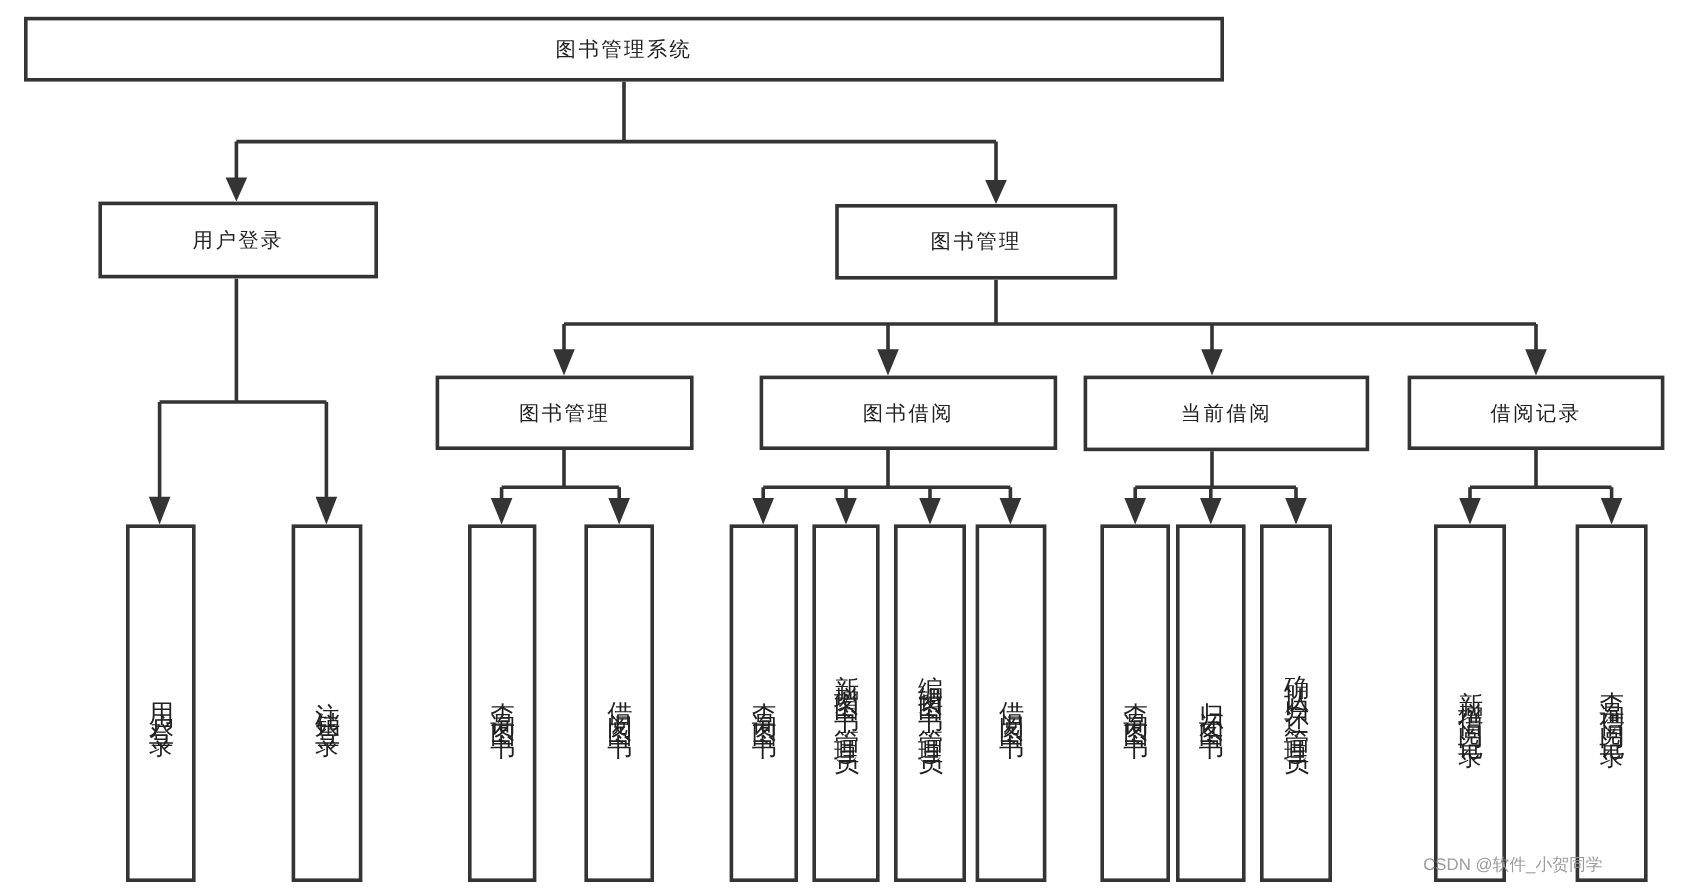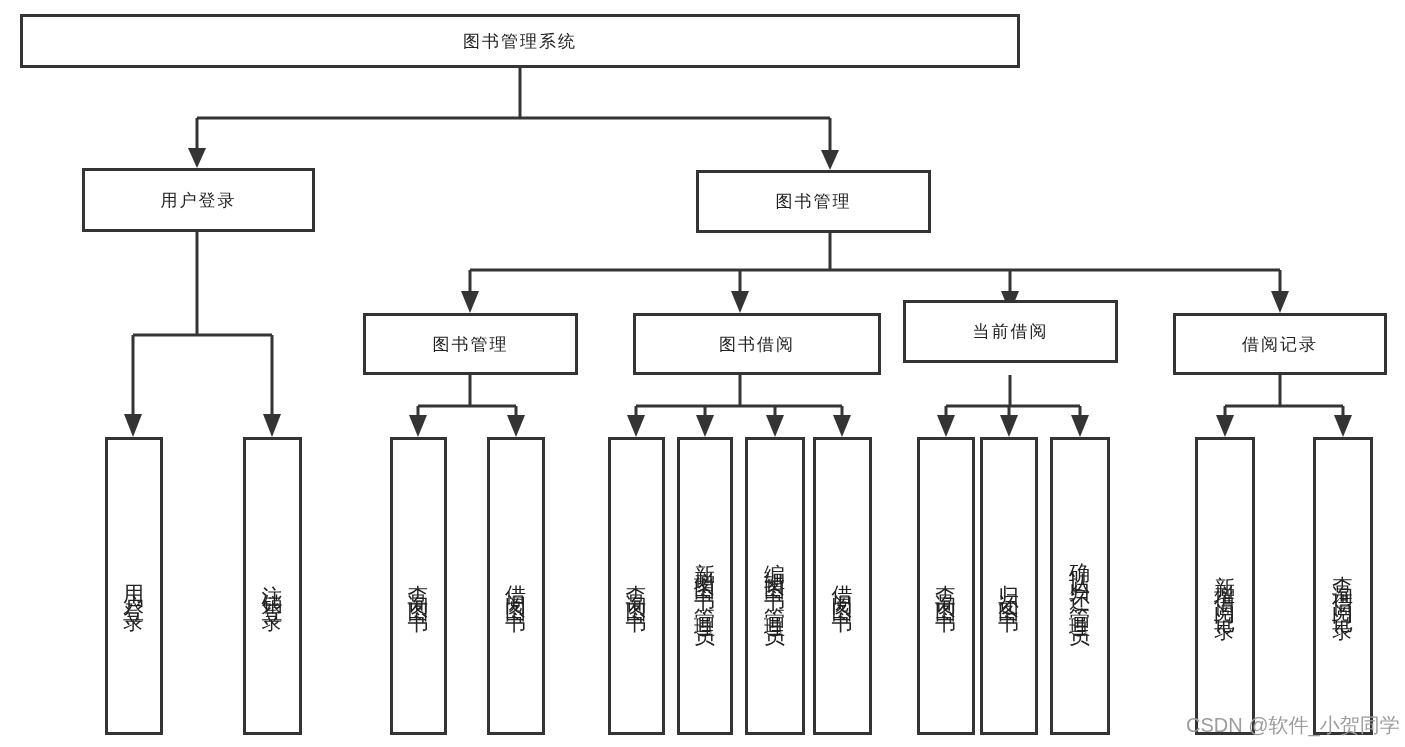--- a/index.html
+++ b/index.html
@@ -42,21 +42,21 @@
     writing-mode: vertical-rl;
     text-orientation: mixed;
     font-size: 21px;
     letter-spacing: 9px;
     line-height: 1;
   }
   .watermark {
     position: absolute;
     left: 1186px;
     top: 712px;
-    font-size: 20px;
+    font-size: 14px;
     color: #9c9c9c;
     white-space: nowrap;
     z-index: 5;
   }
 </style>
 </head>
 <body>
 
 <div id="canvas">
 
@@ -102,21 +102,21 @@
   <div class="node h" style="left:696px;top:170px;width:235px;height:63px">
     <span>图书管理</span>
   </div>
 
   <div class="node h" style="left:363px;top:313px;width:215px;height:62px">
     <span>图书管理</span>
   </div>
   <div class="node h" style="left:633px;top:313px;width:248px;height:62px">
     <span>图书借阅</span>
   </div>
-  <div class="node h" style="left:903px;top:300px;width:215px;height:63px">
+  <div class="node h" style="left:903px;top:313px;width:238px;height:63px">
     <span>当前借阅</span>
   </div>
   <div class="node h" style="left:1173px;top:313px;width:214px;height:62px">
     <span>借阅记录</span>
   </div>
 
   <div class="node v" style="left:105px;top:437px;width:58px;height:298px">
     <span>用户登录</span>
   </div>
   <div class="node v" style="left:243px;top:437px;width:59px;height:298px">

